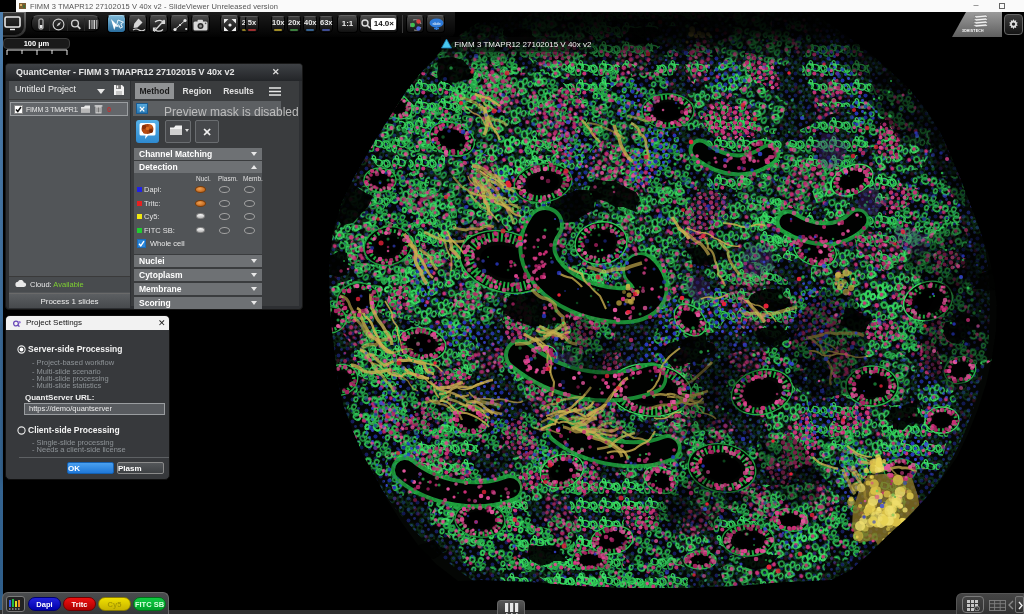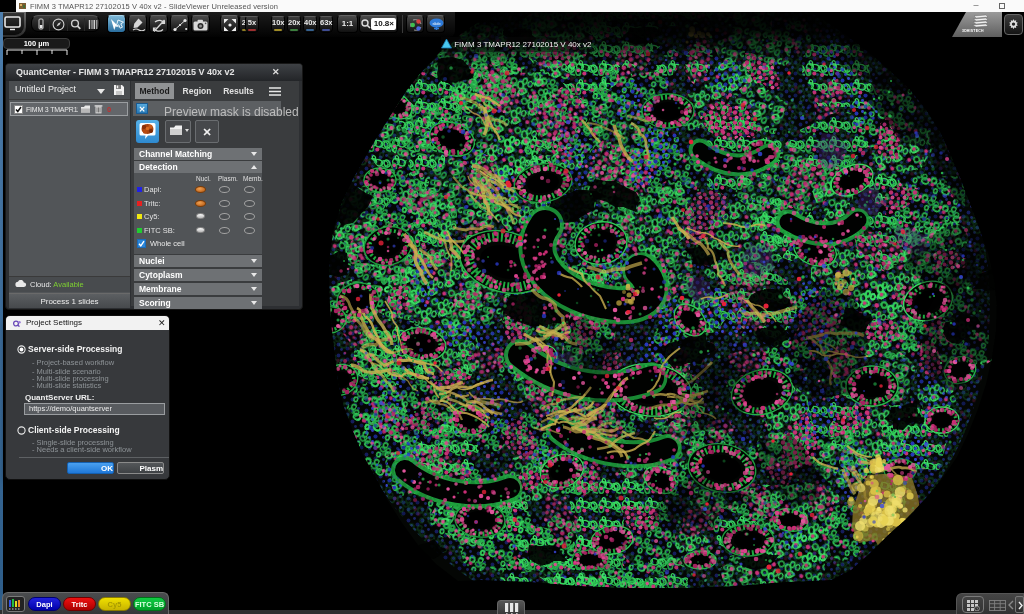--- a/index.html
+++ b/index.html
@@ -35,21 +35,21 @@
 .chanlbl{position:absolute;left:13px;font-size:7.5px;color:#e2e2e2}
 .tog{position:absolute;width:11px;height:7px;border-radius:50%}
 .tog.off{border:1.5px solid #a2a2a2;background:#4c4f52}
 .tog.on{background:radial-gradient(ellipse at 40% 35%,#f0a050,#b05510);border:1px solid #7a3c08}
 .tog.wh{background:linear-gradient(#fdfdfd,#b8b8b8);border:1px solid #888;width:9px;height:6px}
 
 #dlg{left:5px;top:315px;width:165px;height:165px;background:#37393c;border:1px solid #101010;border-radius:5px;box-shadow:2px 3px 8px rgba(0,0,0,.8);z-index:35;overflow:hidden}
 #dlgtitle{position:absolute;left:0;top:0;right:0;height:14px;background:#f2f2f2;color:#111;font-size:8px;line-height:14px;padding-left:20px}
 .dhead{position:absolute;left:22px;color:#f2f2f2;font-size:8.5px;font-weight:bold}
 .dsub{position:absolute;left:26px;color:#8e9397;font-size:7.5px}
-.dbtn{position:absolute;top:146px;width:47px;height:12px;font-size:8px;font-weight:bold;color:#fff;text-align:right;line-height:12px;border-radius:2px}
+.dbtn{position:absolute;top:146px;width:47px;height:12px;font-size:8px;font-weight:bold;color:#fff;text-align:left;line-height:12px;border-radius:2px}
 
 #chantab{left:2px;top:592px;width:167px;height:22px;background:linear-gradient(#4a4c4e,#353739);border:1px solid #6a6a6a;border-bottom:none;border-radius:6px 6px 0 0;z-index:30}
 .chanbtn{position:absolute;top:4px;height:14px;border-radius:7px;color:#fff;font-size:7.5px;font-weight:bold;text-align:center;line-height:14px}
 #bottomstrip{left:0;top:610px;width:1024px;height:4px;background:#2e2e2e;z-index:25}
 #midtab{left:497px;top:600px;width:28px;height:14px;background:linear-gradient(#555,#3a3a3a);border:1px solid #666;border-bottom:none;border-radius:4px 4px 0 0;z-index:26}
 #brtab{left:956px;top:593px;width:68px;height:21px;background:linear-gradient(#454545,#323232);border:1px solid #555;border-bottom:none;border-radius:6px 0 0 0;z-index:26}
 #leftblue{left:0;top:12px;width:3px;height:602px;background:linear-gradient(#4e7fae,#2d5c88);z-index:22}
 </style></head>
 <body>
 <div id="stage">
@@ -1157,21 +1157,21 @@
     <div class="zbtn" style="left:303px">40x<i style="background:#35618f"></i></div>
     <div class="zbtn" style="left:319px">63x<i style="background:#3f4c92"></i></div>
     <div class="abs tbtn" style="left:337px;width:21px;top:15px;height:18px">
       <div style="color:#eee;font-size:8px;font-weight:bold;text-align:center;line-height:16px">1:1</div>
     </div>
     <div class="abs tbtn" style="left:359px;width:39px;top:15px;height:18px">
       <svg style="position:absolute;left:1px;top:3px" width="10" height="10" viewBox="0 0 10 10">
         <circle cx="4" cy="4" r="3" fill="none" stroke="#ddd" stroke-width="1.4"></circle>
         <path d="M6.2 6.2 L9 9" stroke="#ddd" stroke-width="1.6"></path>
       </svg>
-      <div style="position:absolute;left:11px;top:2px;width:25px;height:12px;background:#fff;border-radius:2px;color:#111;font-size:8px;font-weight:bold;text-align:right;line-height:12px;padding-right:2px">10.8×</div>
+      <div style="position:absolute;left:11px;top:2px;width:25px;height:12px;background:#fff;border-radius:2px;color:#111;font-size:8px;font-weight:bold;text-align:right;line-height:12px;padding-right:2px">14.0×</div>
     </div>
     <div class="abs" style="left:402px;top:15px;width:1px;height:18px;background:#3a3a3a;z-index:13"></div>
     <div class="abs tbtn" style="left:406px;width:18px;top:15px;height:18px">
       <svg style="position:absolute;left:2px;top:2px" width="14" height="14" viewBox="0 0 14 14">
         <g fill="none" stroke="#9a9a9a" stroke-width="1">
           <path d="M4 2 A6 6 0 0 1 12 6"></path>
           <path d="M12 9 A6 6 0 0 1 5 12"></path>
           <path d="M2 9 A6 6 0 0 1 2 5"></path>
         </g>
         <circle cx="9.5" cy="3.5" r="2.2" fill="#d84040"></circle>
@@ -1358,21 +1358,21 @@
  <div class="dsub" style="top:51px">- Multi-slide scenario</div>
  <div class="dsub" style="top:58px">- Multi-slide processing</div>
  <div class="dsub" style="top:65px">- Multi-slide statistics</div>
  <div class="abs" style="left:19px;top:77px;font-size:8px;font-weight:bold;color:#f0f0f0">QuantServer URL:</div>
  <div class="abs" style="left:18px;top:87px;width:141px;height:12px;background:#585b5f;border:1px solid #9a9da0;color:#ececec;font-size:7.5px;line-height:10px;padding-left:4px">https://demo/quantserver</div>
  <svg class="abs" style="left:11px;top:110px" width="9" height="9" viewBox="0 0 9 9">
         <circle cx="4.5" cy="4.5" r="3.6" fill="none" stroke="#e8e8e8" stroke-width="1.1"></circle>
       </svg>
  <div class="dhead" style="top:109px">Client-side Processing</div>
  <div class="dsub" style="top:122px">- Single-slide processing</div>
- <div class="dsub" style="top:129px">- Needs a client-side workflow</div>
+ <div class="dsub" style="top:129px">- Needs a client-side license</div>
  <div class="abs" style="left:13px;top:141px;width:150px;height:1px;background:#5e6164"></div>
  <div class="dbtn" style="left:61px;background:linear-gradient(#4aa0f0,#1f78d8);border:1px solid #1560b0">OK</div>
  <div class="dbtn" style="left:111px;background:linear-gradient(#54575a,#3e4144);border:1px solid #8a8a8a">Plasm</div>
 </div>
 
 <div class="abs" id="chantab">
  <div class="abs" style="left:3px;top:3px;width:19px;height:16px;background:#222;border:1px solid #7a7a7a;border-radius:3px">
   <svg width="17" height="14" viewBox="0 0 17 14">
           <g>
             <rect x="2" y="3" width="2" height="7" fill="#3355ee"></rect>

